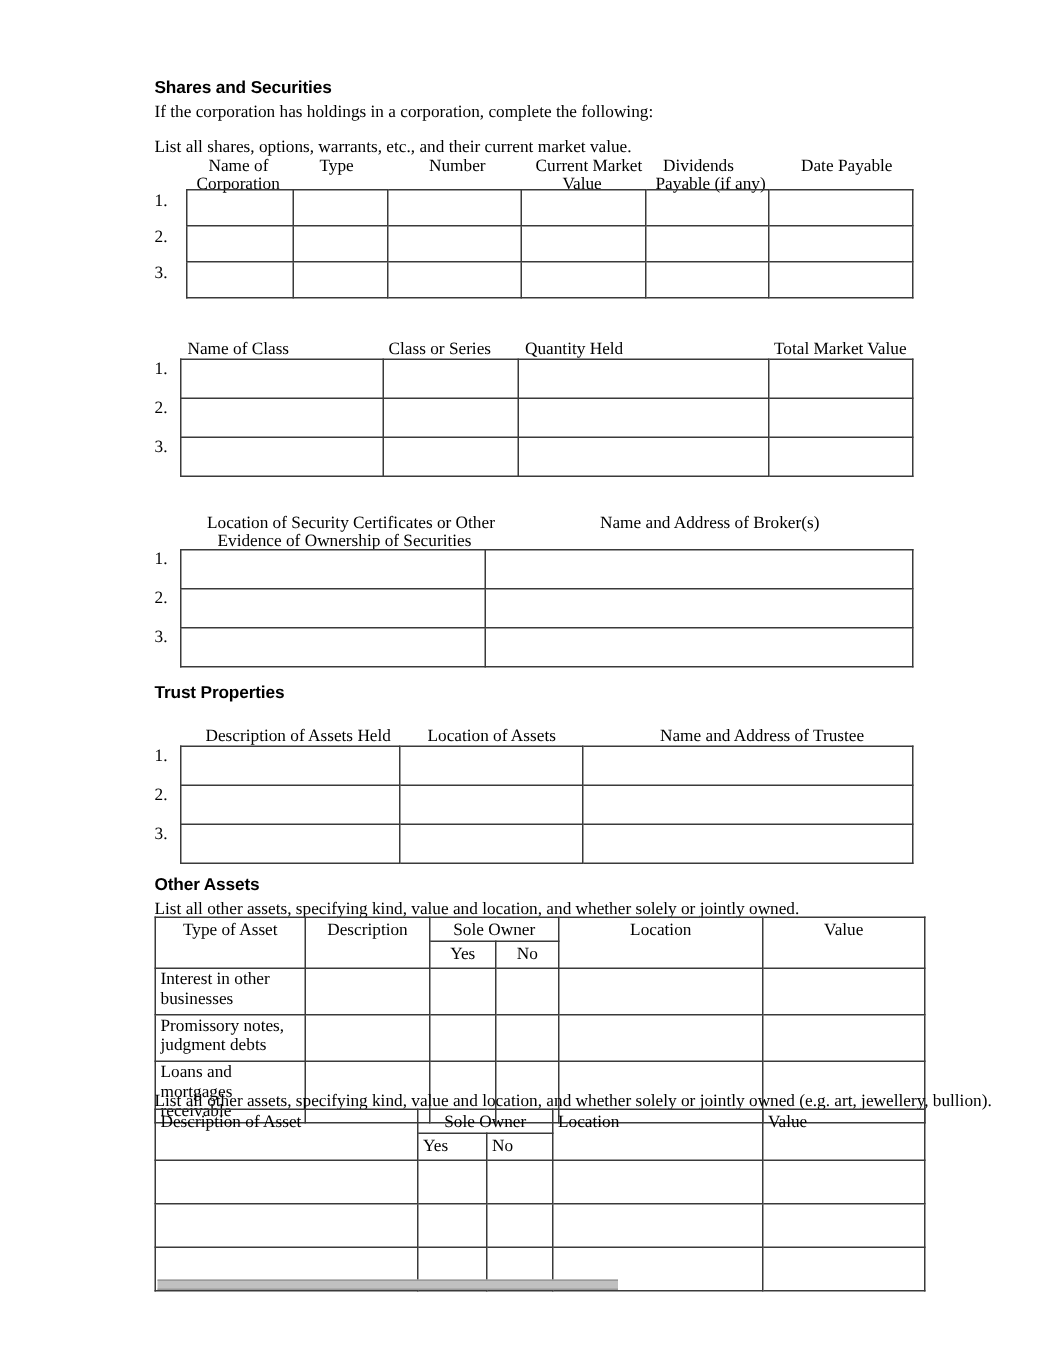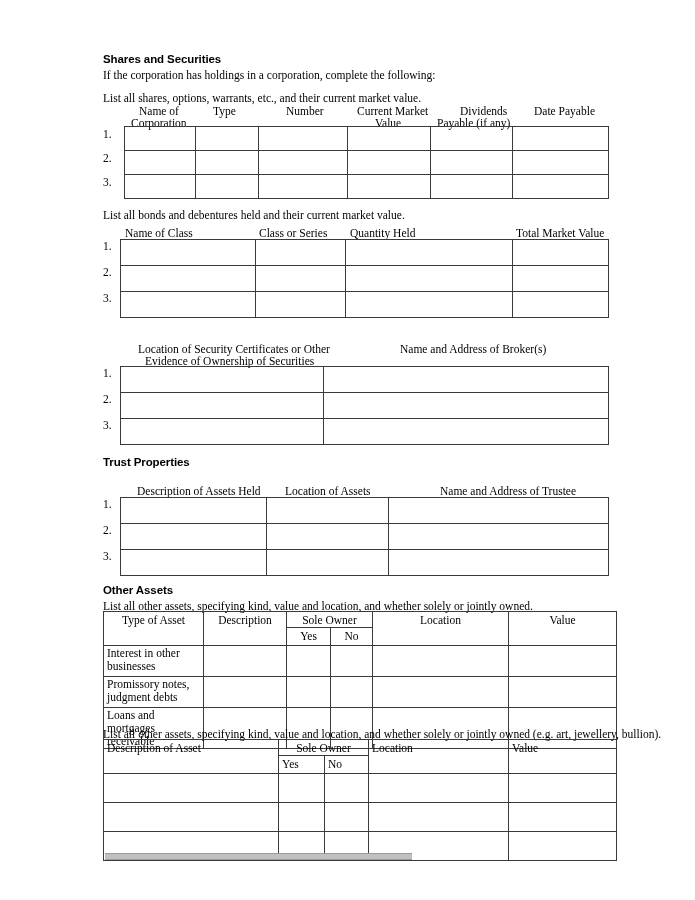--- a/index.html
+++ b/index.html
@@ -85,21 +85,21 @@
   <div class="section-heading" style="left:103px; top:53px;">Shares and Securities</div>
 
   <div class="para" style="left:103px; top:92px;">List all shares, options, warrants, etc., and their current market value.</div>
 
   <div class="para" style="left:103px; top:69px;">If the corporation has holdings in a corporation, complete the following:</div>
 
   <div class="colhead" style="left:139px; top:105px;">Name of</div>
   <div class="colhead" style="left:213px; top:105px;">Type</div>
   <div class="colhead" style="left:286px; top:105px;">Number</div>
   <div class="colhead" style="left:357px; top:105px;">Current Market</div>
-  <div class="colhead" style="left:442px; top:105px;margin-left:18px;">Dividends</div>
+  <div class="colhead" style="left:442px; top:105px;">Dividends</div>
   <div class="colhead" style="left:534px; top:105px;">Date Payable</div>
 
   <div class="colhead" style="left:131px; top:117px;font-family:Liberation Serif, serif;">Corporation</div>
   <div class="colhead" style="left:375px; top:117px;">Value</div>
   <div class="colhead" style="left:437px; top:117px;">Payable (if any)</div>
 
   <div class="rownum" style="left:103px; top:128px;">1.</div>
   <div class="rownum" style="left:103px; top:152px;">2.</div>
   <div class="rownum" style="left:103px; top:176px;">3.</div>
 
@@ -133,21 +133,20 @@
         <td style="height:23px"></td>
         <td></td>
         <td></td>
         <td></td>
         <td></td>
         <td></td>
       </tr>
     </tbody>
   </table>
 
-  <div class="para" style="left:103px; top:209px;">List all bonds and debentures held and their current market value.</div>
 
   <div class="colhead" style="left:125px; top:227px;">Name of Class</div>
   <div class="colhead" style="left:259px; top:227px;">Class or Series</div>
   <div class="colhead" style="left:350px; top:227px;">Quantity Held</div>
   <div class="colhead" style="left:516px; top:227px;">Total Market Value</div>
 
   <div class="rownum" style="left:103px; top:240px;">1.</div>
   <div class="rownum" style="left:103px; top:266px;">2.</div>
   <div class="rownum" style="left:103px; top:292px;">3.</div>
 

